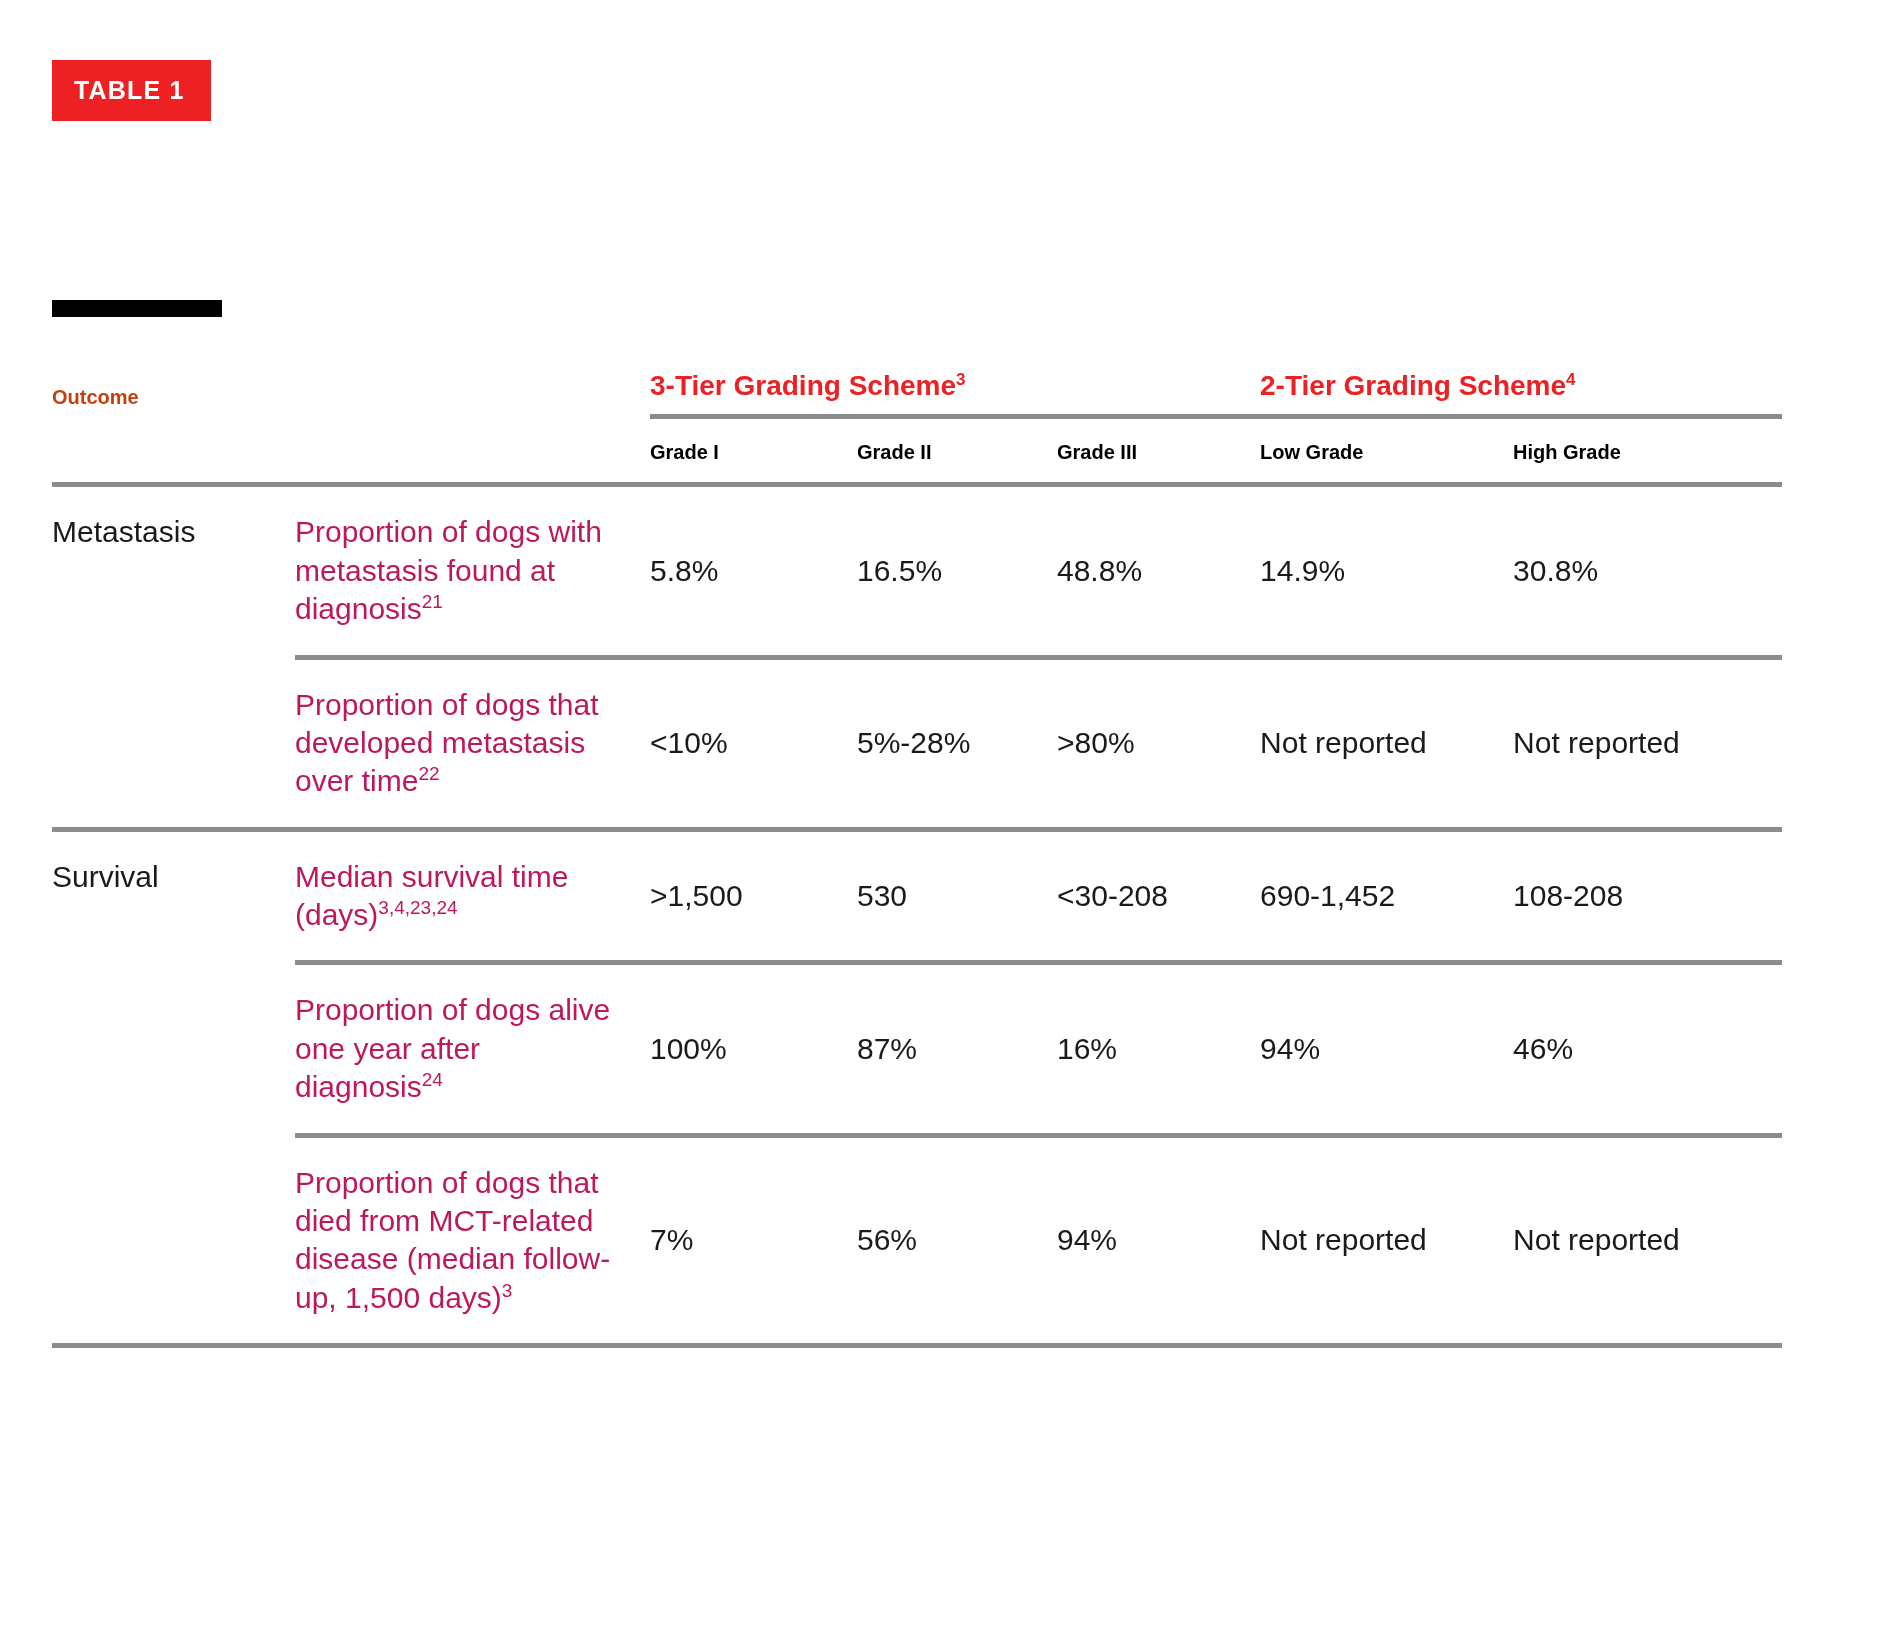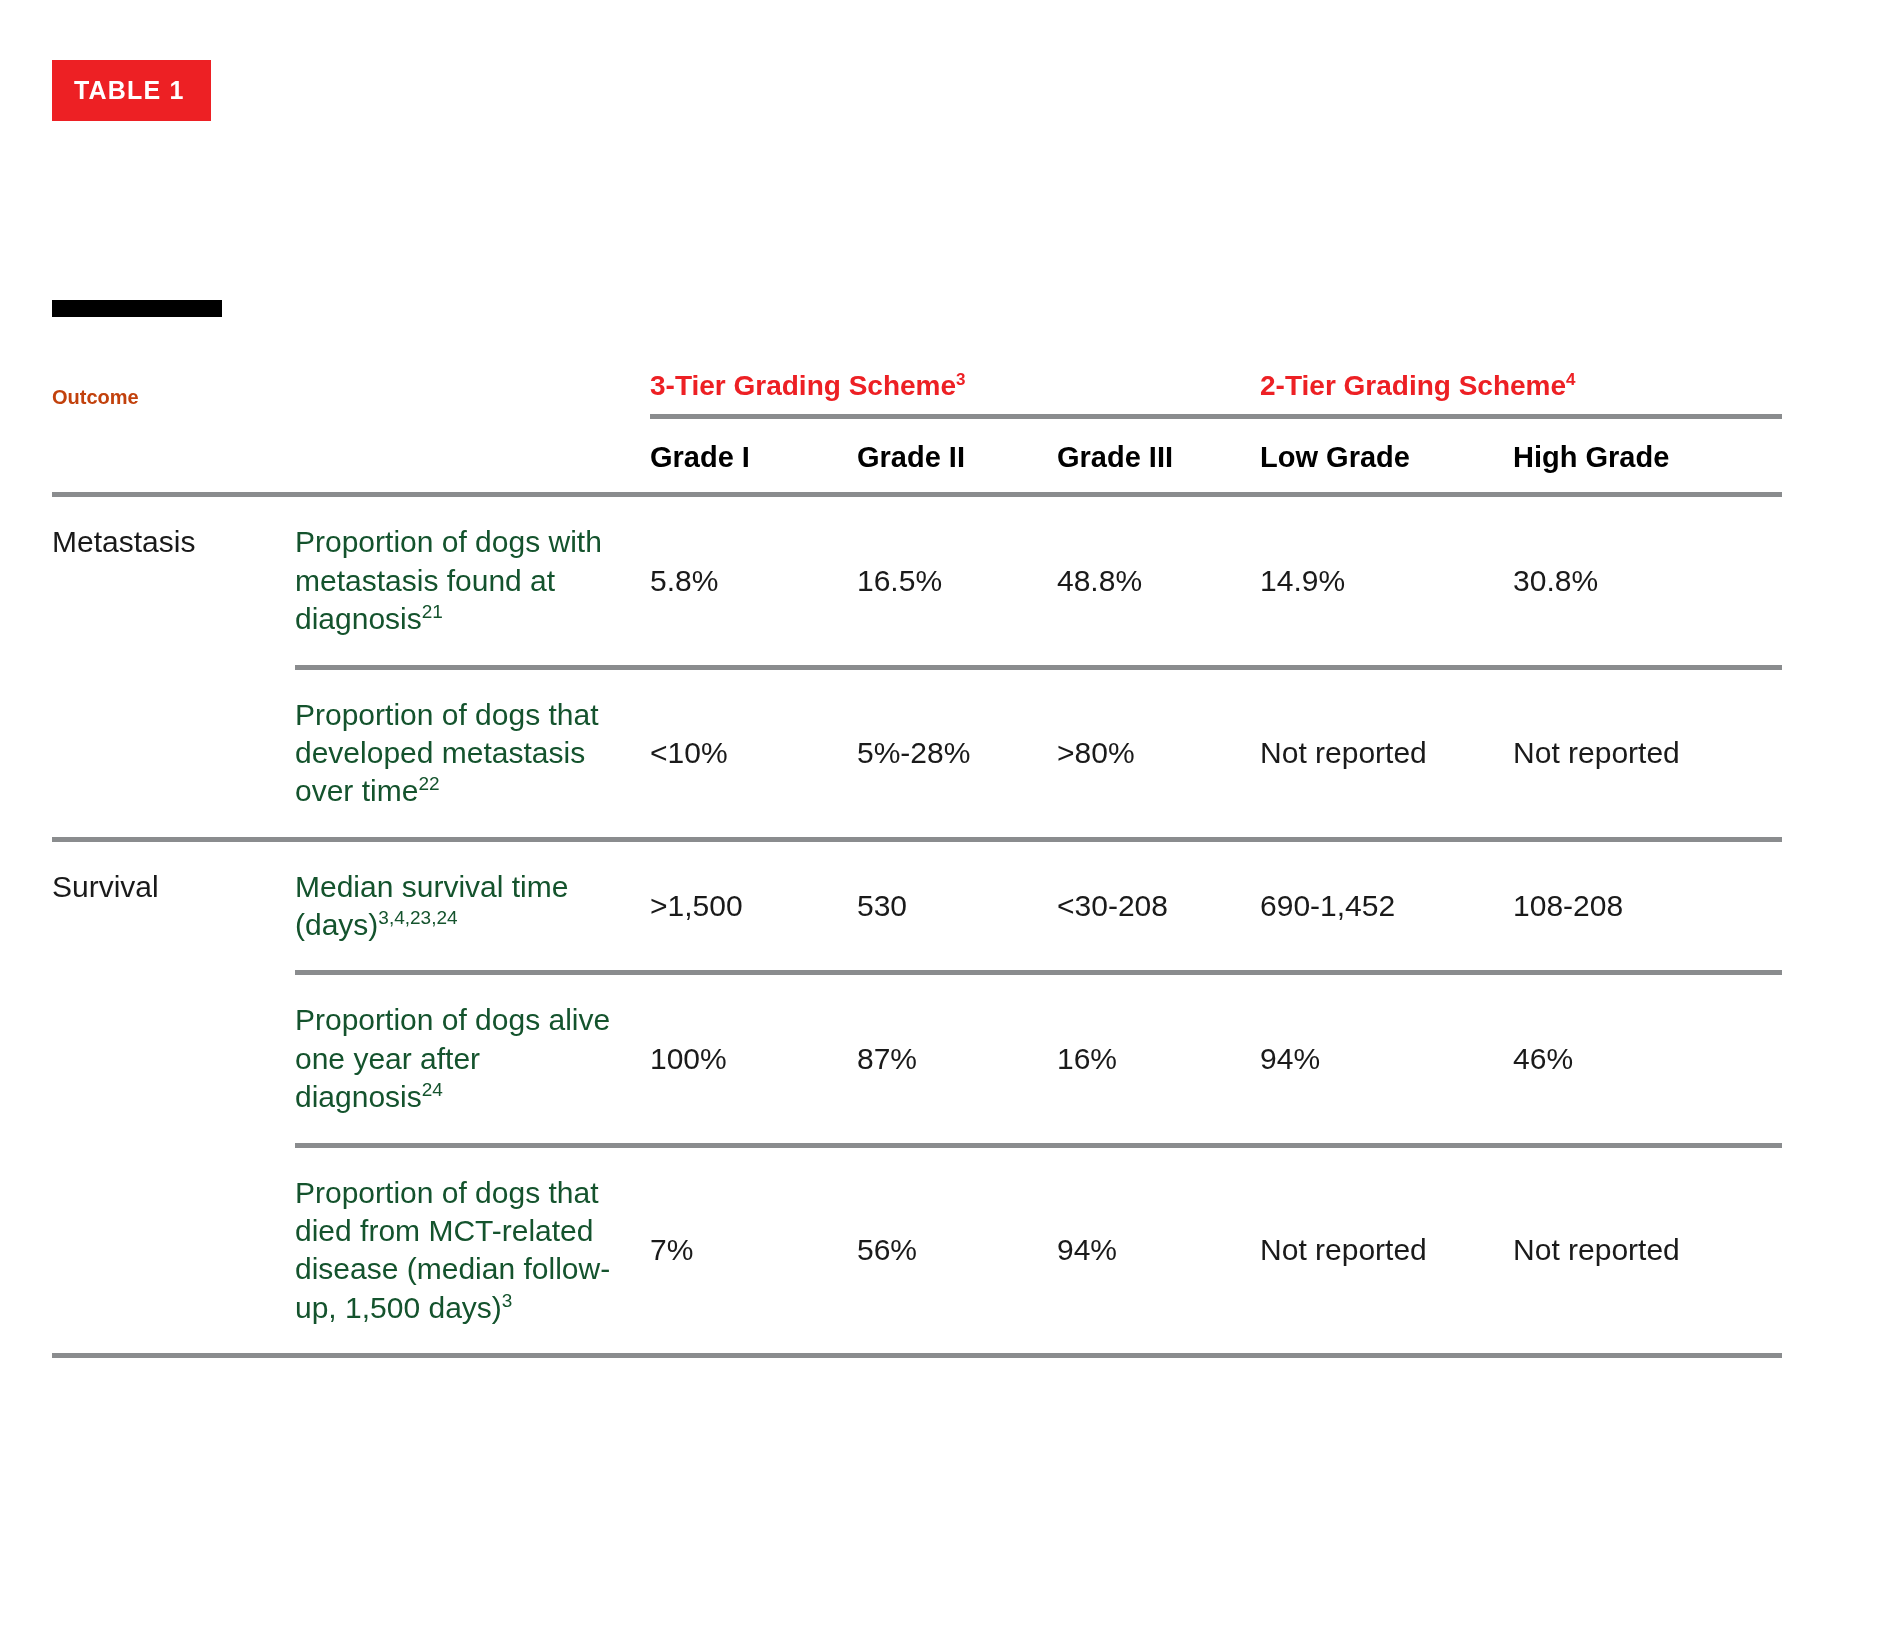--- a/index.html
+++ b/index.html
@@ -90,40 +90,40 @@
 
   .rule-row td { padding: 0; }
   .hr-grey {
     height: 5px;
     background: #8A8C8E;
     width: 100%;
   }
 
   .grade-head {
     font-weight: bold;
-    font-size: 29px;
+    font-size: 20px;
     color: #000000;
     text-align: left;
     padding: 22px 0 18px 0;
     vertical-align: bottom;
     white-space: nowrap;
   }
 
   .cell-group {
     font-size: 30px;
     color: #1A1A1A;
     font-weight: 400;
     vertical-align: top;
     padding: 26px 16px 26px 0;
     line-height: 1.28;
     margin-left: 15px;
   }
   .cell-measure {
     font-size: 30px;
-    color: #14532d;
+    color: #be185d;
     vertical-align: top;
     padding: 26px 24px 26px 0;
     line-height: 1.28;
   }
   .cell-measure sup, .cell-group sup { font-size: 19px; vertical-align: super; }
   .cell-val {
     font-size: 30px;
     color: #1A1A1A;
     vertical-align: middle;
     padding: 26px 12px 26px 0;

